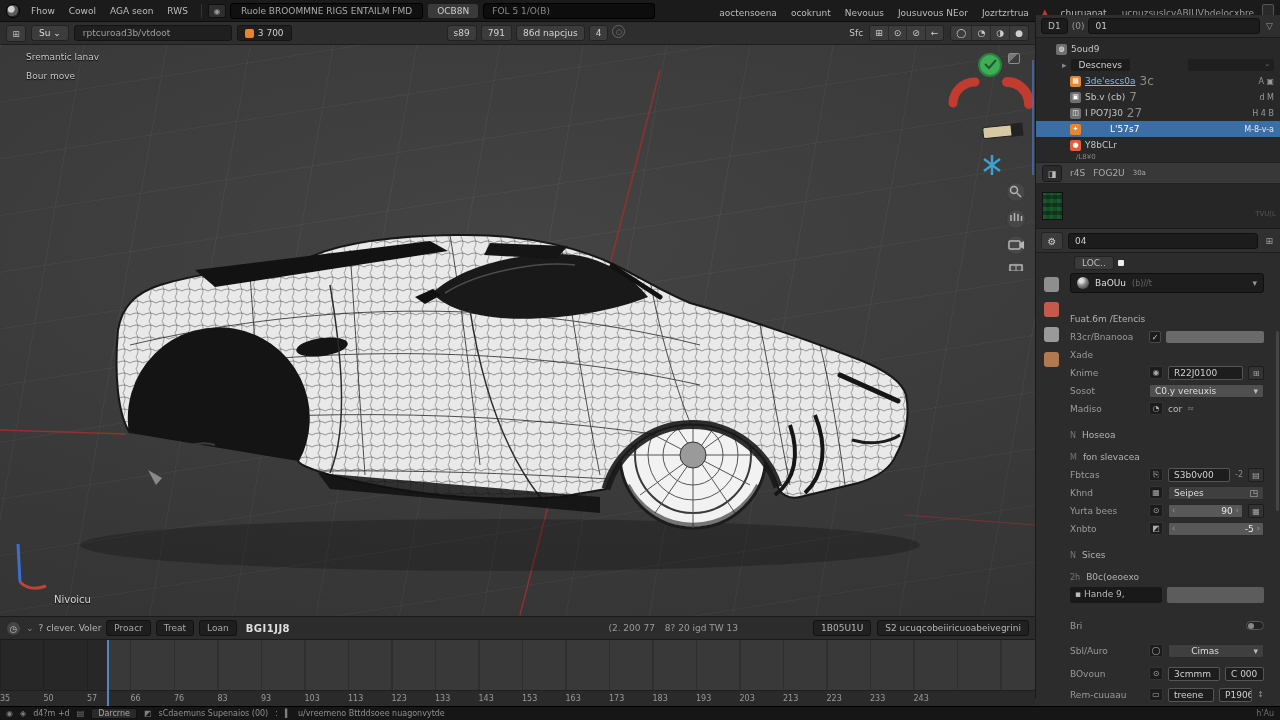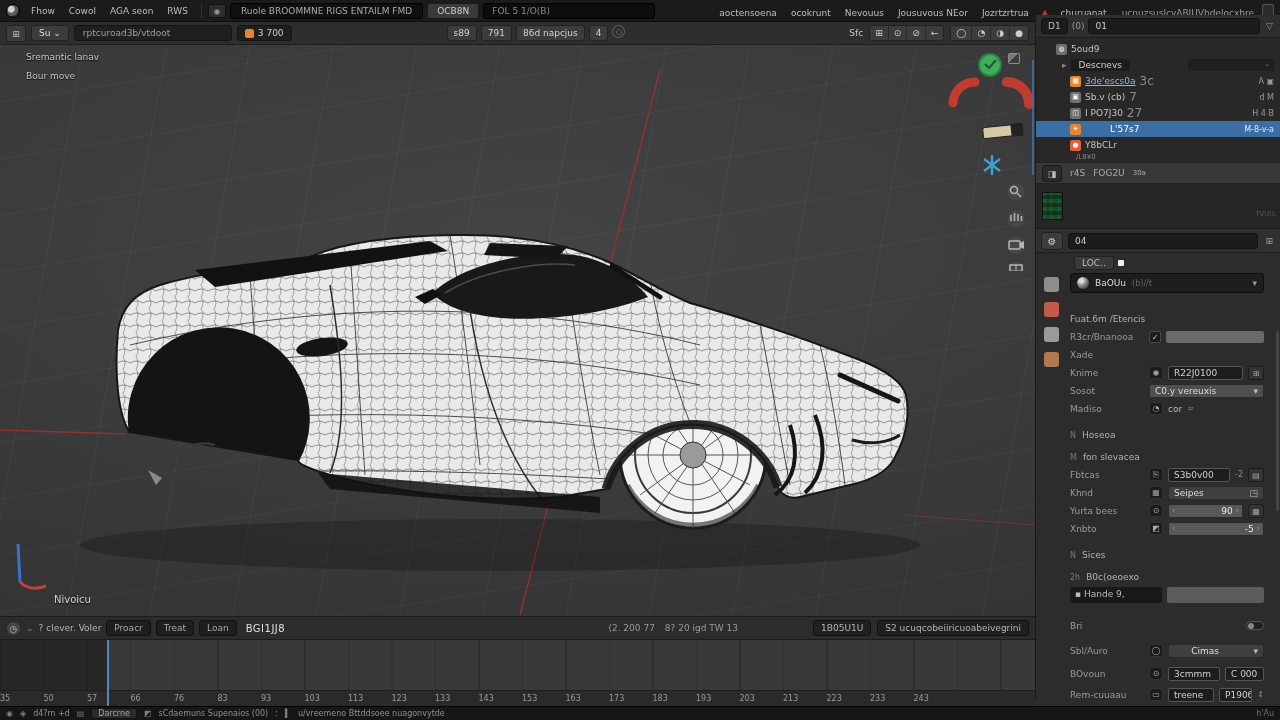--- a/index.html
+++ b/index.html
@@ -51,21 +51,21 @@
     overflow:hidden; }
   .vtext { color:#c9c9c9; font-size:9px; text-shadow:0 1px 1px #000; }
   .region-accent { width:2px; background:#4772b3; opacity:.75; }
   .vp-corner-icon { width:12px; height:11px; border:1px solid #8d8d8d; border-radius:2px; background:linear-gradient(135deg,#777 0 45%,#3c3c3c 45%); }
 
   
   .timeline { left:0; top:616px; width:1035px; height:90px; background:#2c2c2c; }
   .t-header { height:24px; background:#2c2c2c; border-top:1px solid #1b1b1b; border-bottom:1px solid #1b1b1b; display:flex; align-items:center; gap:5px; padding:0 6px; }
   .t-circle { width:15px; height:15px; border-radius:50%; background:#454545; border:1px solid #2a2a2a; color:#bbb; font-size:9px; text-align:center; line-height:14px; }
   .t-btn { background:#1e1e1e; border:1px solid #111; border-radius:3px; color:#a8a8a8; padding:2px 7px; }
-  .t-strong { color:#e0e0e0; font-weight:normal; font-size:10px; letter-spacing:.5px; margin-left:4px; }
+  .t-strong { color:#e0e0e0; font-weight:bold; font-size:10px; letter-spacing:.5px; margin-left:4px; }
   .t-stats { color:#9a9a9a; margin-left:auto; display:flex; gap:10px; }
   .t-fields { display:flex; gap:6px; margin-left:70px; }
   .t-field { background:#202020; border:1px solid #111; border-radius:3px; color:#b5b5b5; padding:2px 7px; white-space:nowrap; max-width:210px; overflow:hidden; }
   .t-track { position:relative; height:50px; background:#393939;
     background-image:repeating-linear-gradient(90deg,#2f2f2f 0 1px, transparent 1px 43.5px); }
   .t-track::before { content:""; position:absolute; left:0; top:0; width:108px; height:100%; background:rgba(18,18,18,.45); }
   .playhead { position:absolute; left:107px; top:0; width:2px; height:66px; background:#5285c9; z-index:3; }
   .t-ruler { display:flex; height:16px; background:#2a2a2a; border-top:1px solid #1f1f1f; color:#9a9a9a; font-size:8px; }
   .t-ruler span { width:43.5px; flex:none; padding-top:3px; }
 

